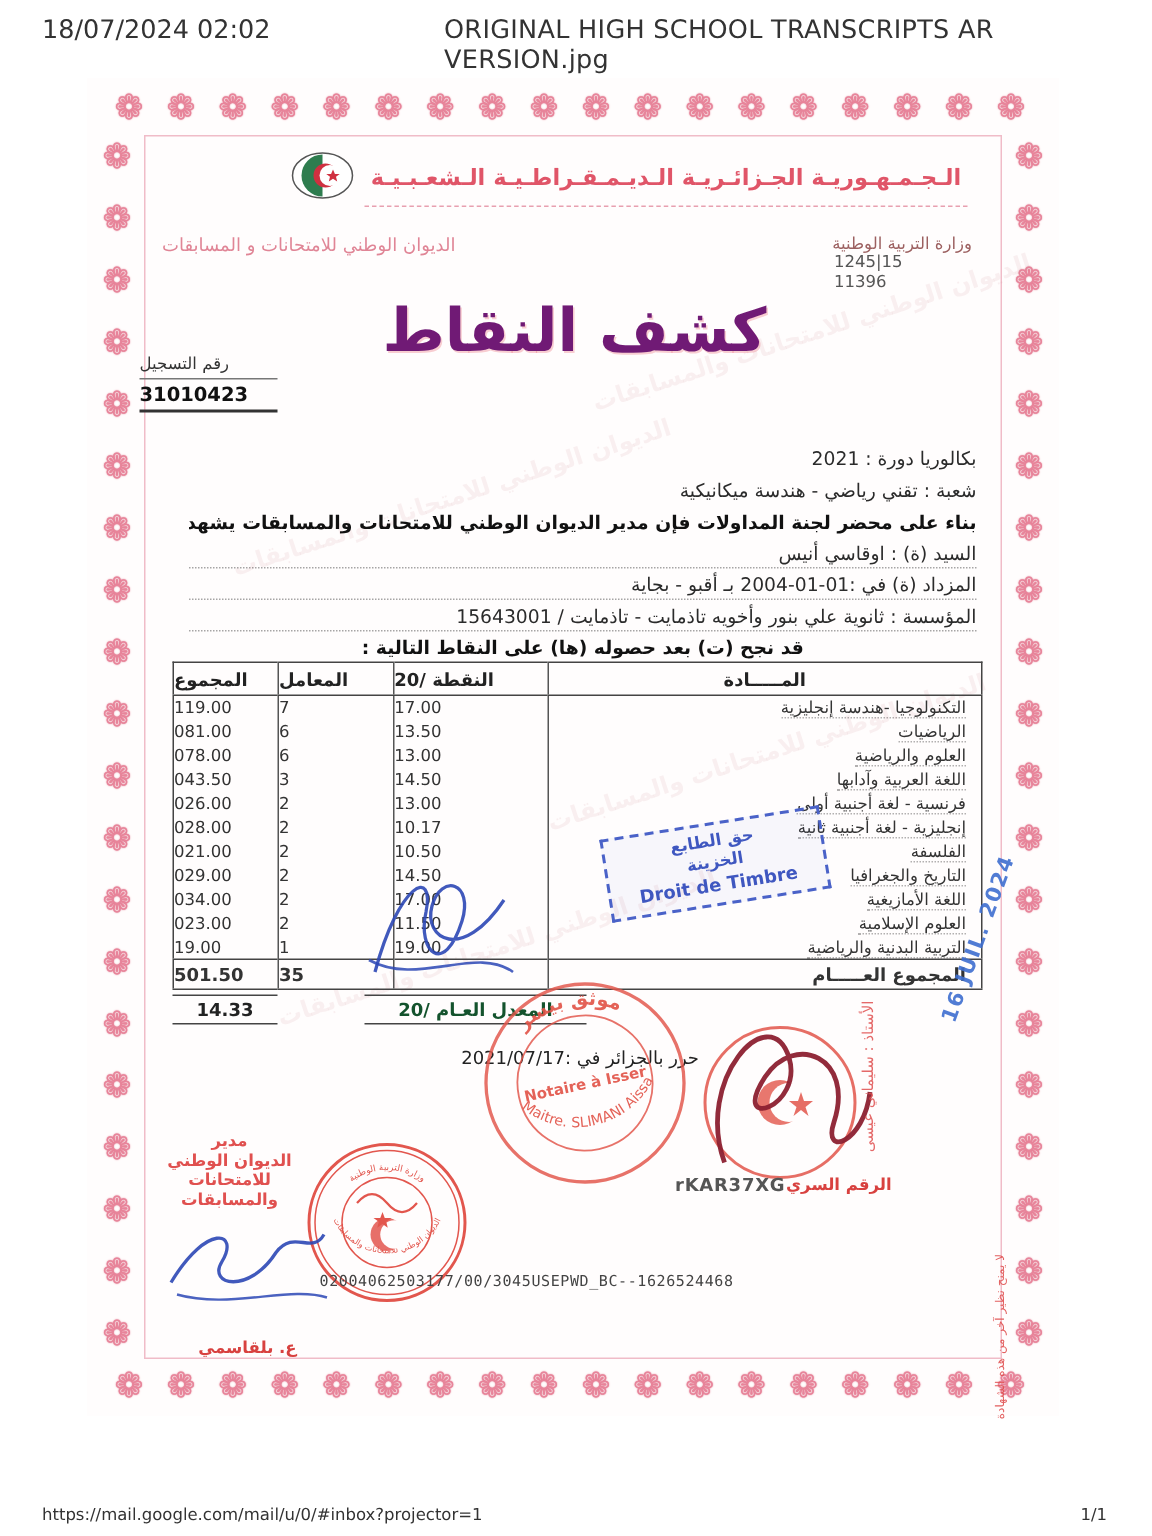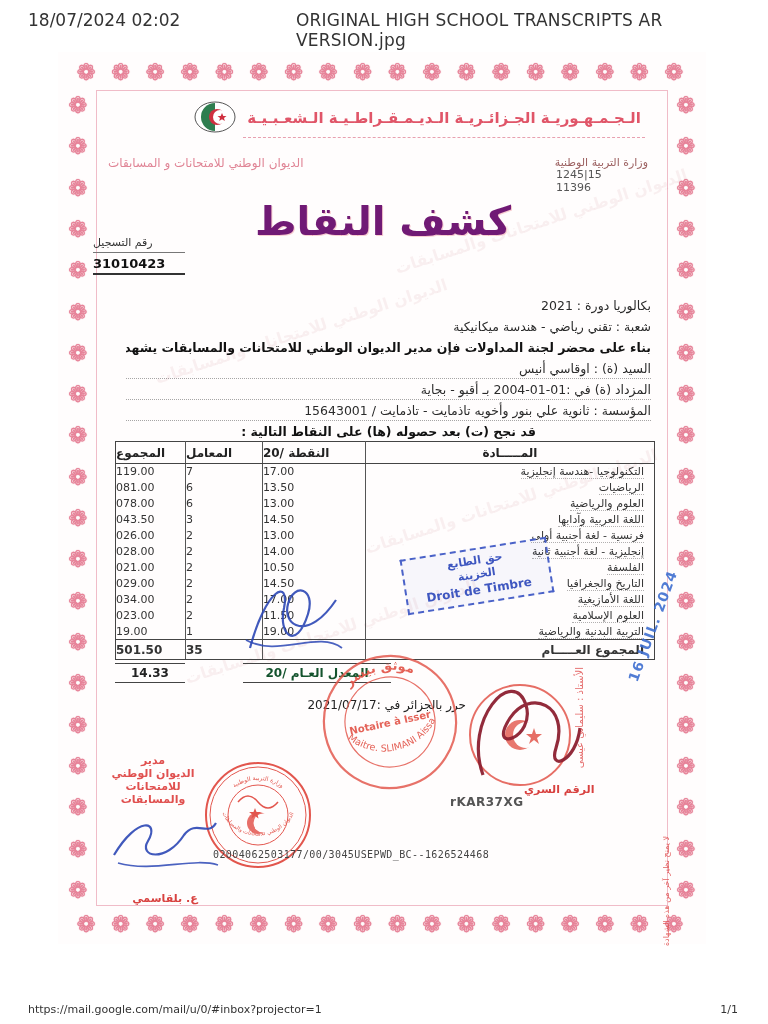--- a/index.html
+++ b/index.html
@@ -76,21 +76,21 @@
   .notary-stamp { position:absolute; left:262px; top:600px; transform:rotate(-12deg); opacity:.92; }
   .red-stamp-right { position:absolute; left:400px; top:598px; }
   .notary-side-text { position:absolute; left:516px; top:615px; writing-mode:vertical-rl; transform:rotate(180deg);
     color:#e05050; font-size:10px; white-space:nowrap; opacity:.85; }
   .ministry-stamp { position:absolute; left:145px; top:708px; opacity:.92; }
   .director-block { position:absolute; left:43px; top:702px; width:104px; text-align:center; direction:rtl;
     color:#e0504f; font-size:11px; font-weight:bold; line-height:13px; white-space:pre-line; }
   .sig-blue-bottom { position:absolute; left:50px; top:755px; }
   .signer-name { position:absolute; left:52px; top:816px; width:110px; text-align:center; direction:rtl;
     color:#d8413f; font-size:11px; font-weight:bold;margin-top:24px; }
-  .secret-code { position:absolute; left:392px; top:731px; font-size:12px; font-weight:bold; color:#555; letter-spacing:.5px;margin-top:12px; }
+  .secret-code { position:absolute; left:392px; top:731px; font-size:12px; font-weight:bold; color:#555; letter-spacing:.5px; }
   .secret-label { position:absolute; left:466px; top:731px; direction:rtl; color:#d8413f; font-size:11px; font-weight:bold; }
   .barcode-number { position:absolute; left:155px; top:797px; font-family:"DejaVu Sans Mono","Liberation Mono",monospace;
     font-size:10px; color:#444; letter-spacing:.4px; }
   .side-note { position:absolute; left:604px; top:784px; writing-mode:vertical-rl; transform:rotate(180deg);
     color:#e05050; font-size:8px; white-space:nowrap; opacity:.9; }
 </style>
 </head>
 <body>
 
 <div class="print-header">
@@ -188,21 +188,21 @@
             <td class="num">043.50</td>
           </tr>
         <tr>
             <td class="subject"><span>فرنسية - لغة أجنبية أولى</span></td>
             <td class="num">13.00</td>
             <td class="num">2</td>
             <td class="num">026.00</td>
           </tr>
         <tr>
             <td class="subject"><span>إنجليزية - لغة أجنبية ثانية</span></td>
-            <td class="num">14.00</td>
+            <td class="num">10.17</td>
             <td class="num">2</td>
             <td class="num">028.00</td>
           </tr>
         <tr>
             <td class="subject"><span>الفلسفة</span></td>
             <td class="num">10.50</td>
             <td class="num">2</td>
             <td class="num">021.00</td>
           </tr>
         <tr>

